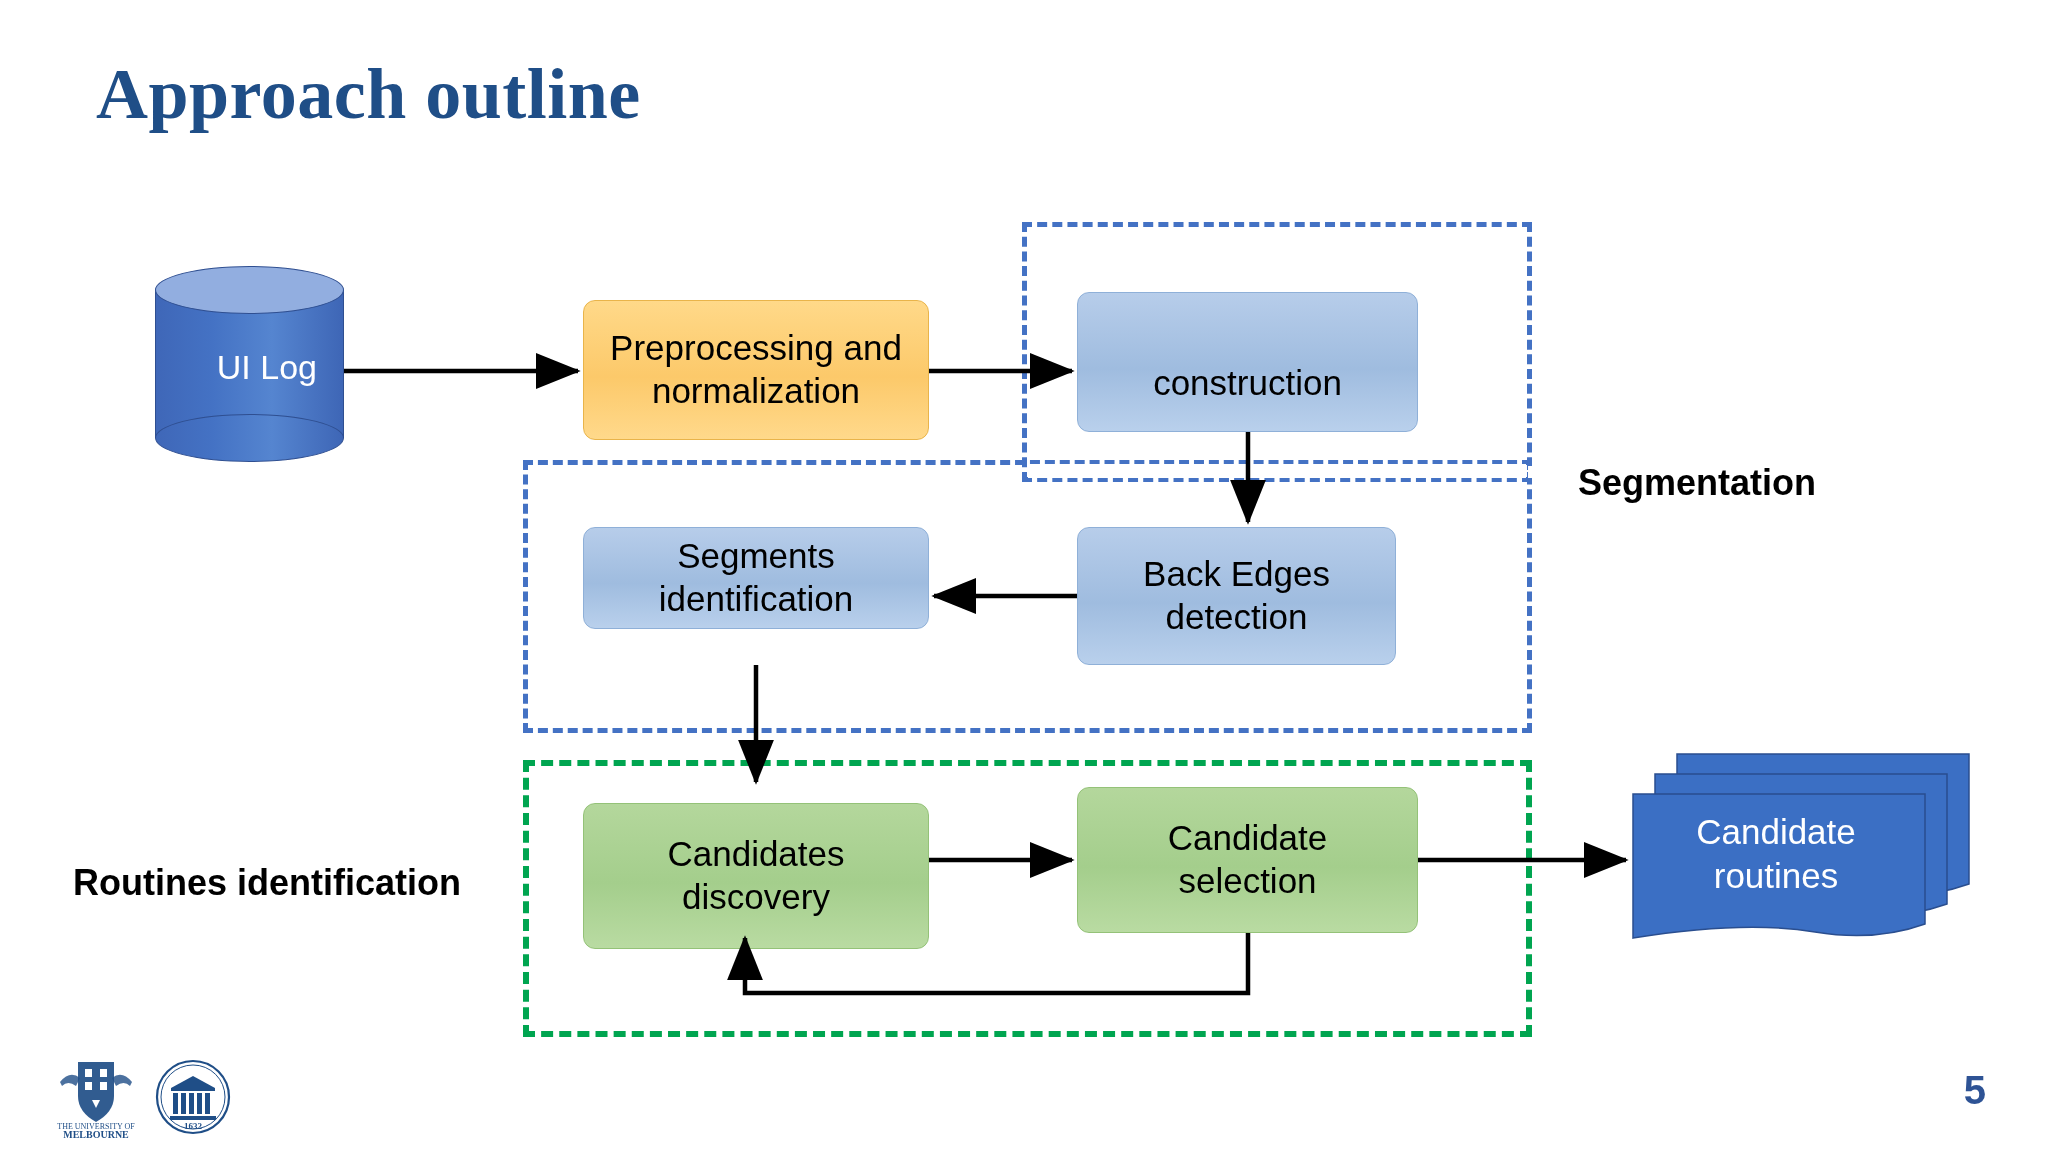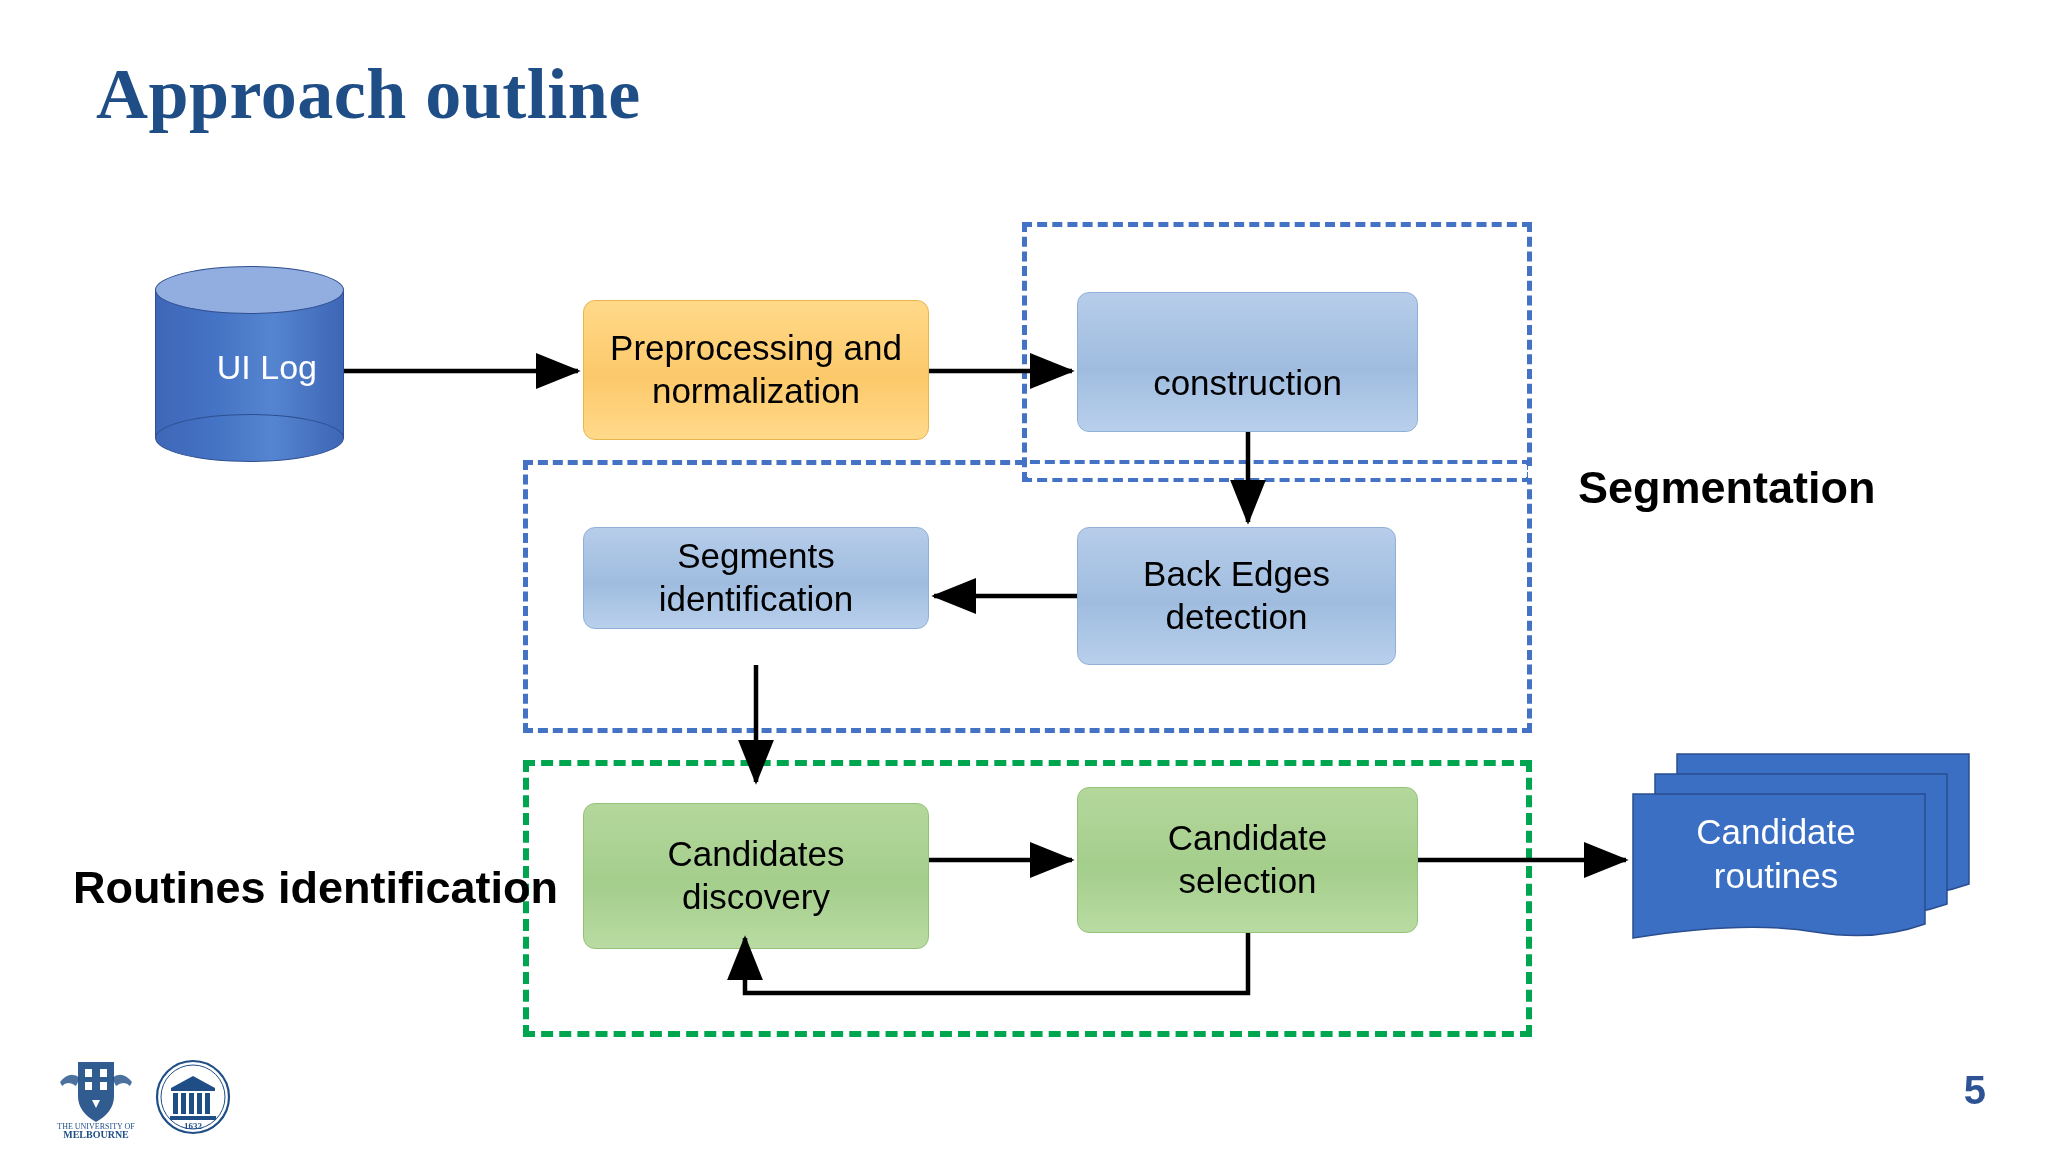--- a/index.html
+++ b/index.html
@@ -134,21 +134,21 @@
     color: #ffffff;
     font-size: 35px;
     line-height: 1.25;
     z-index: 5;
   }
 
   
   .region-label {
     position: absolute;
     font-weight: bold;
-    font-size: 45px;
+    font-size: 36px;
     color: #000000;
     white-space: nowrap;
   }
 
   
   #arrows {
     position: absolute;
     left: 0; top: 0;
     width: 2048px; height: 1152px;
     pointer-events: none;

